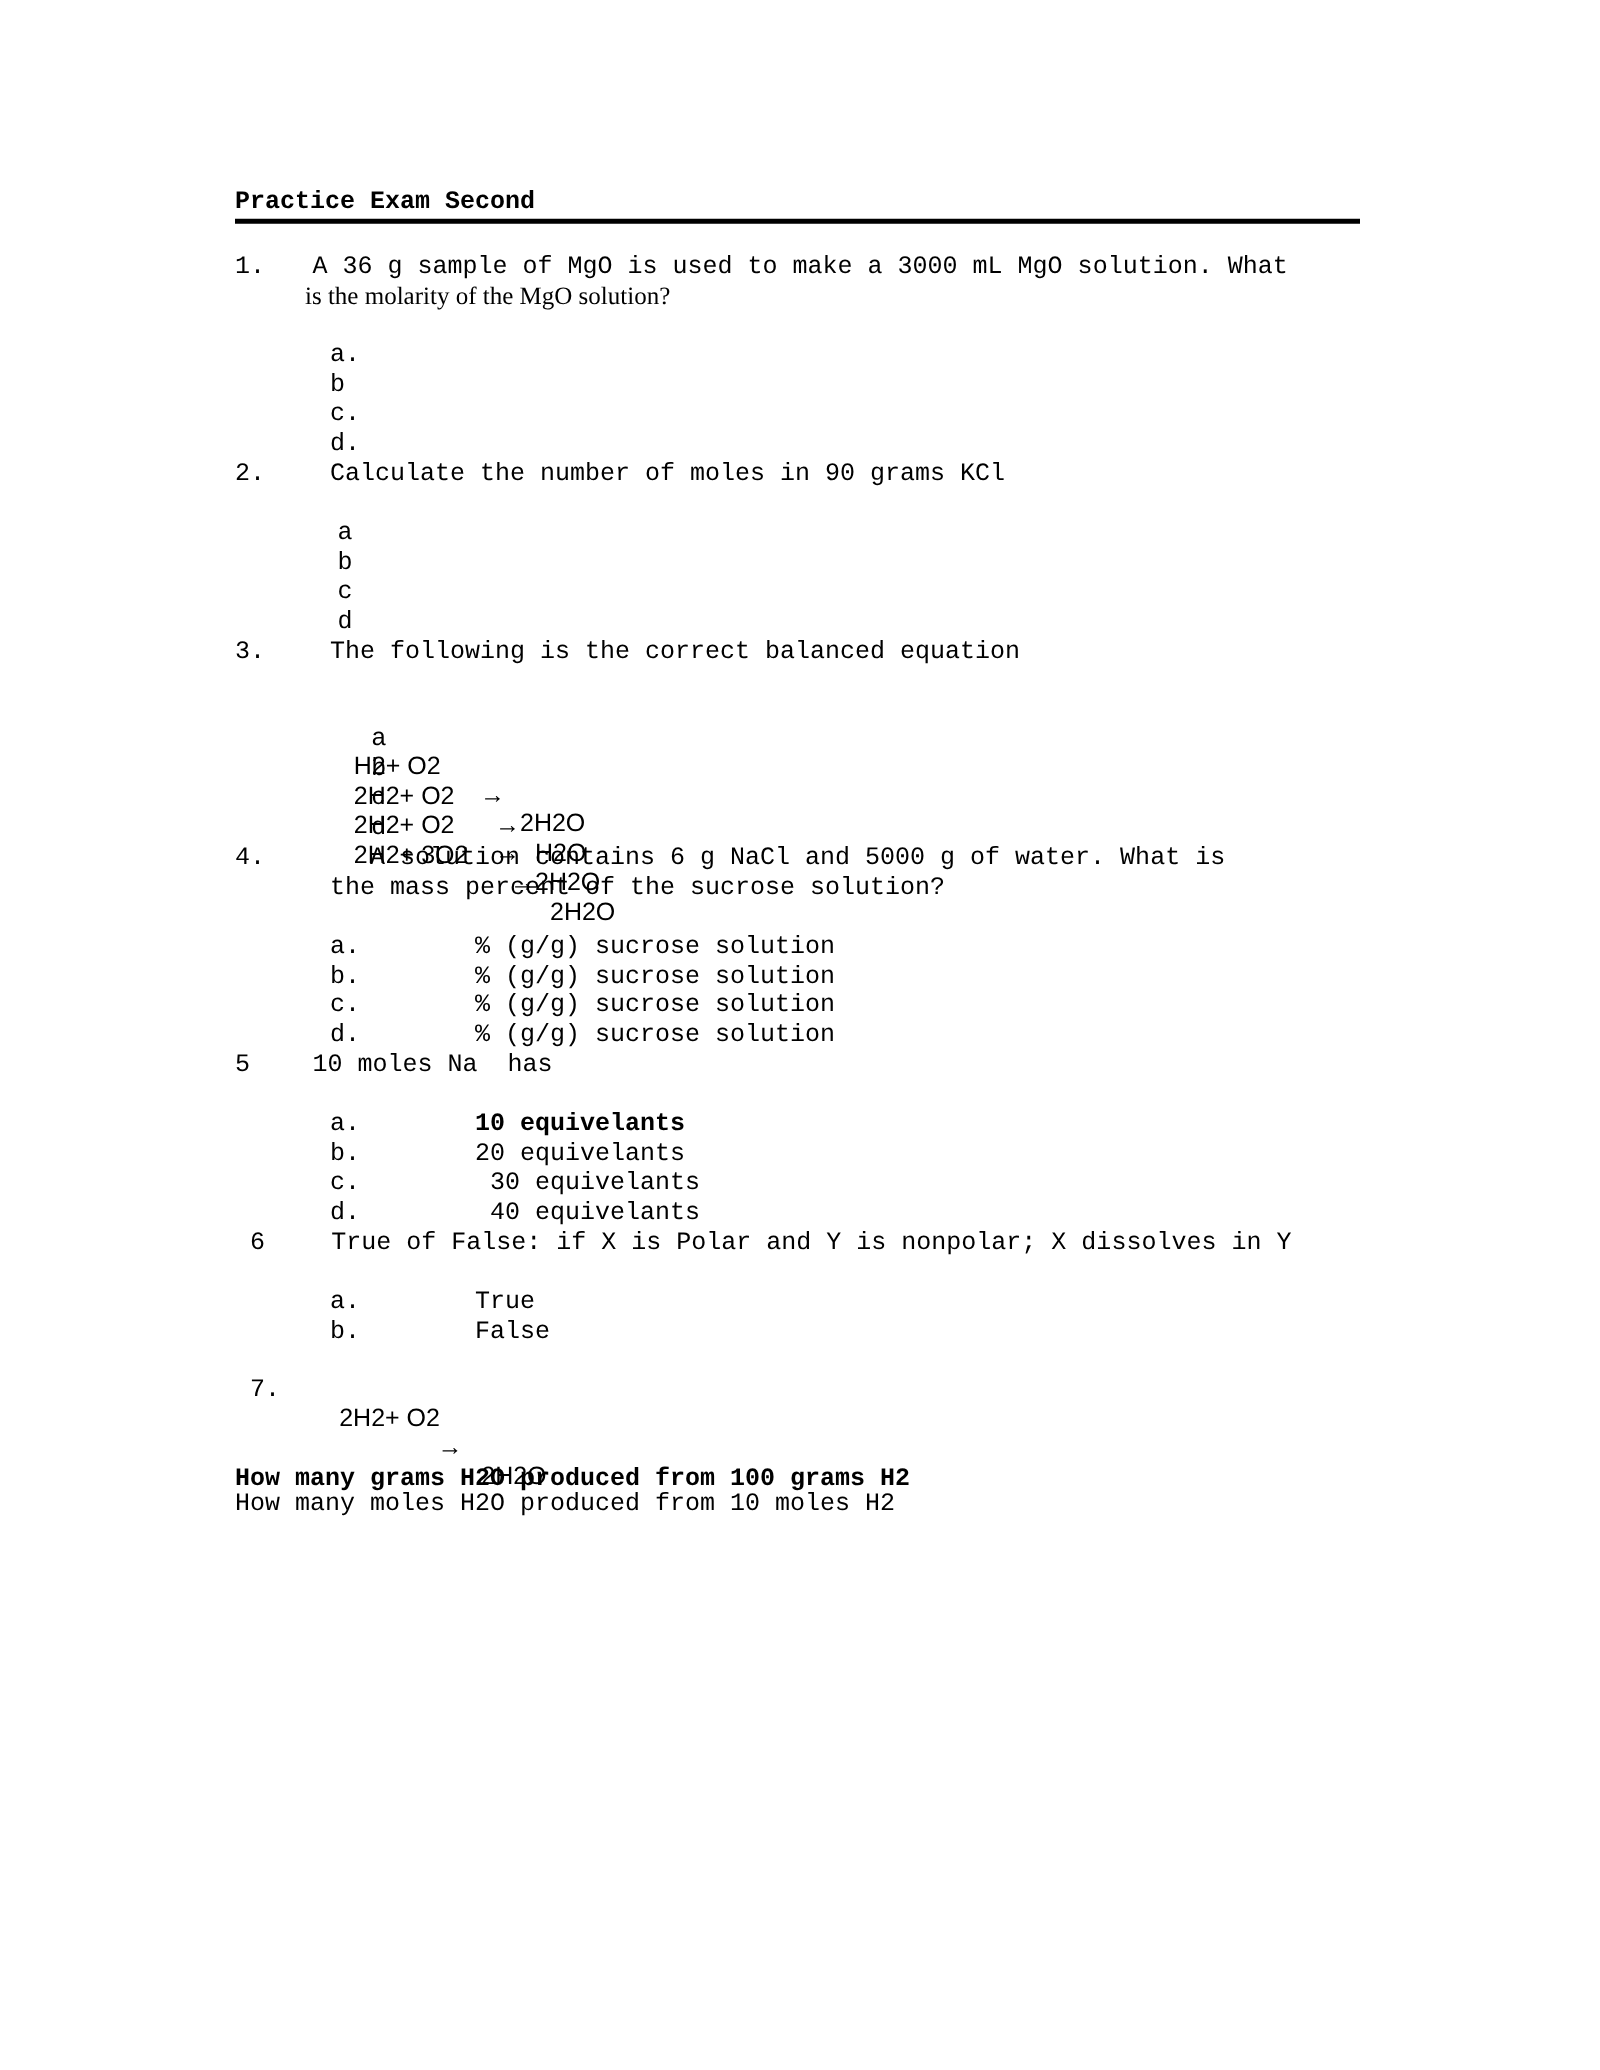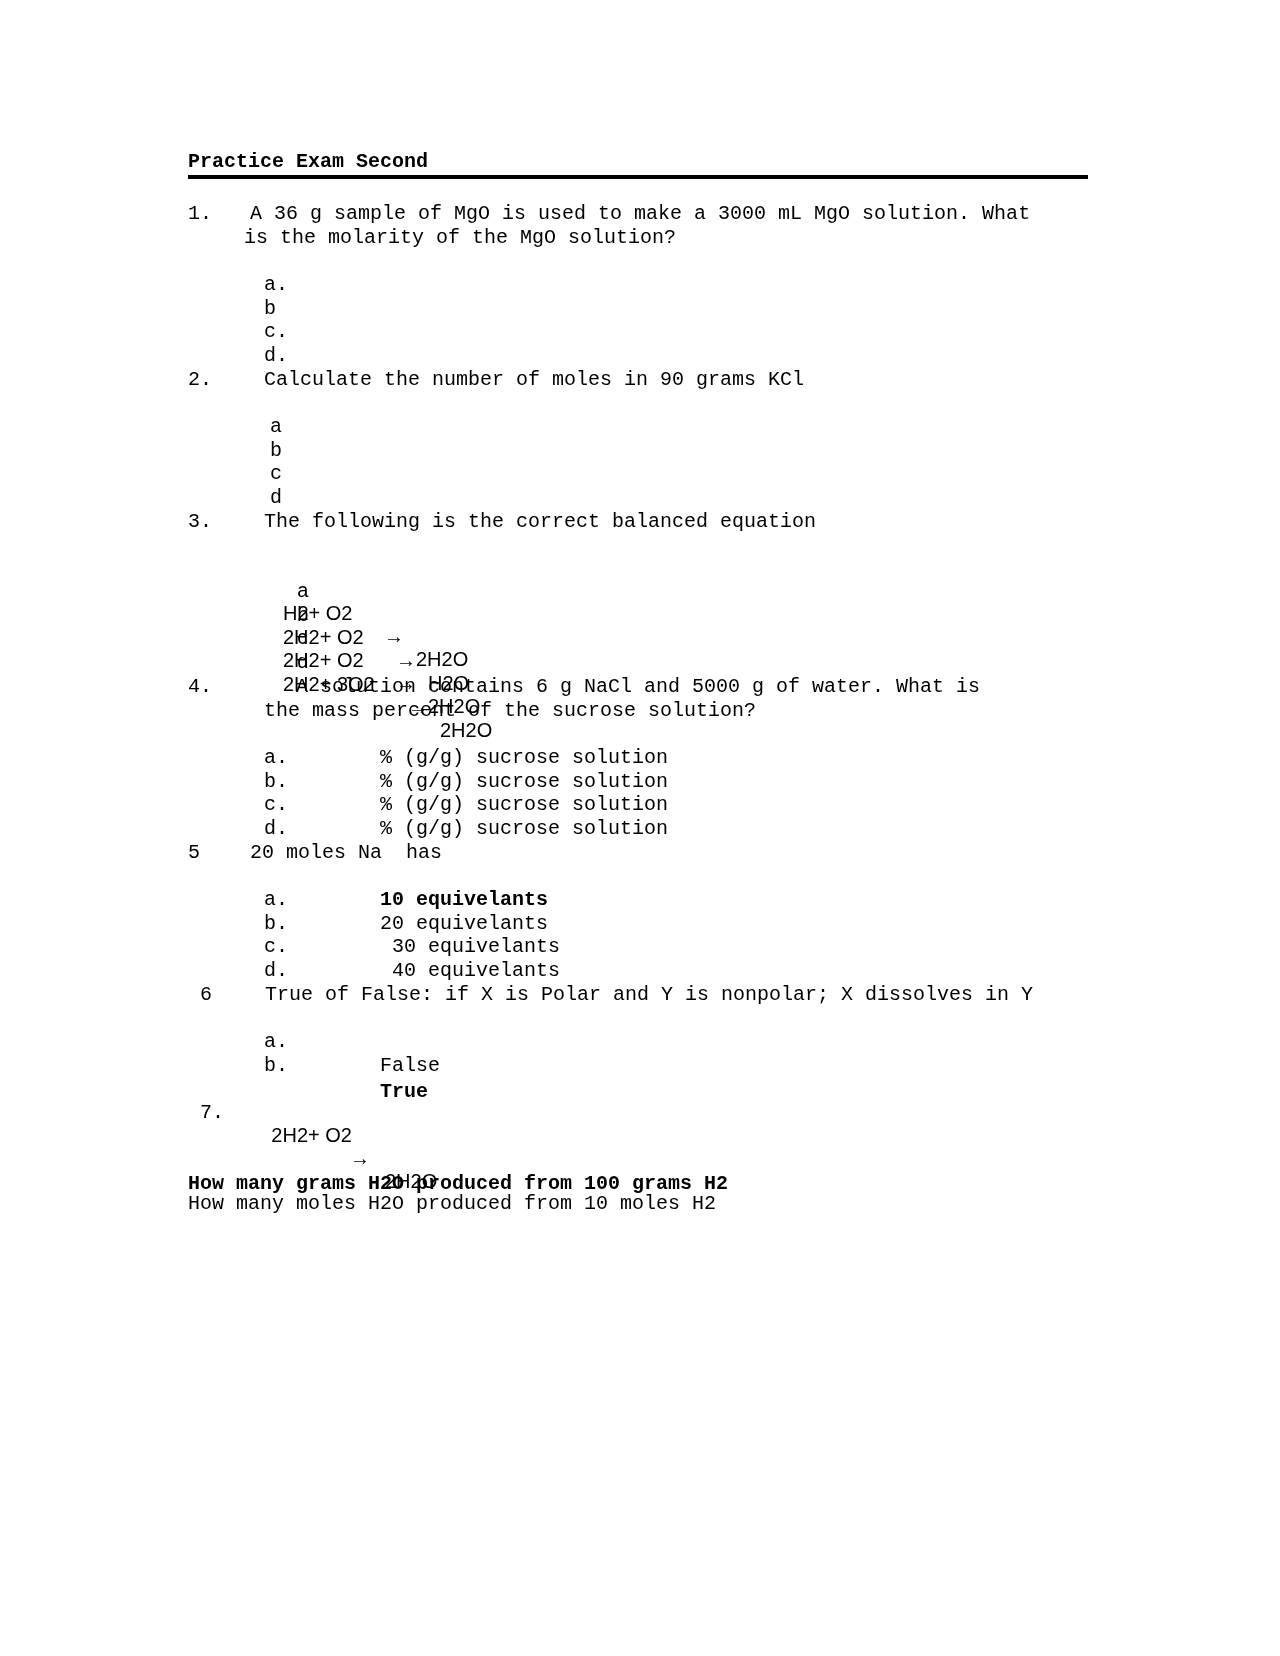--- a/index.html
+++ b/index.html
@@ -15,21 +15,21 @@
 <body>
 
 <div class="page">
 
   <div class="abs mono title">Practice Exam Second</div>
   <div class="abs rule"></div>
 
   <div>
     <span class="abs mono" style="left:188px;top:202px;">1.</span>
     <span class="abs mono" style="left:250px;top:202px;">A 36 g sample of MgO is used to make a 3000 mL MgO solution. What</span>
-    <span class="abs mono" style="left:244px;top:226px;">is the molarity of the MgO solution?</span>
+    <span class="abs mono" style="left:244px;top:226px;font-family:Liberation Serif, serif;">is the molarity of the MgO solution?</span>
     <span class="abs mono" style="left:264px;top:273px;">a.</span>
     <span class="abs mono" style="left:264px;top:297px;">b</span>
     <span class="abs mono" style="left:264px;top:320px;">c.</span>
     <span class="abs mono" style="left:264px;top:344px;">d.</span>
   </div>
 
   <div>
     <span class="abs mono" style="left:188px;top:368px;">2.</span>
     <span class="abs mono" style="left:264px;top:368px;">Calculate the number of moles in 90 grams KCl</span>
     <span class="abs mono" style="left:270px;top:415px;">a</span>
@@ -78,38 +78,38 @@
     <span class="abs mono" style="left:264px;top:770px;">b.</span>
     <span class="abs mono" style="left:380px;top:770px;">% (g/g) sucrose solution</span>
     <span class="abs mono" style="left:264px;top:793px;">c.</span>
     <span class="abs mono" style="left:380px;top:793px;">% (g/g) sucrose solution</span>
     <span class="abs mono" style="left:264px;top:817px;">d.</span>
     <span class="abs mono" style="left:380px;top:817px;">% (g/g) sucrose solution</span>
   </div>
 
   <div>
     <span class="abs mono" style="left:188px;top:841px;">5</span>
-    <span class="abs mono" style="left:250px;top:841px;">20 moles Na  has</span>
+    <span class="abs mono" style="left:250px;top:841px;">10 moles Na  has</span>
 
     <span class="abs mono" style="left:264px;top:888px;">a.</span>
     <span class="abs mono" style="left:380px;top:888px;font-weight:bold;">10 equivelants</span>
     <span class="abs mono" style="left:264px;top:912px;">b.</span>
     <span class="abs mono" style="left:380px;top:912px;">20 equivelants</span>
     <span class="abs mono" style="left:264px;top:935px;">c.</span>
     <span class="abs mono" style="left:392px;top:935px;">30 equivelants</span>
     <span class="abs mono" style="left:264px;top:959px;">d.</span>
     <span class="abs mono" style="left:392px;top:959px;text-align:center;">40 equivelants</span>
   </div>
 
   <div>
     <span class="abs mono" style="left:200px;top:983px;">6</span>
     <span class="abs mono" style="left:265px;top:983px;text-align:center;">True of False: if X is Polar and Y is nonpolar; X dissolves in Y</span>
 
     <span class="abs mono" style="left:264px;top:1030px;">a.</span>
-    <span class="abs mono" style="left:380px;top:1080px;font-weight:bold;">True</span>
+    <span class="abs mono" style="left:380px;top:1030px;">True</span>
     <span class="abs mono" style="left:264px;top:1054px;">b.</span>
     <span class="abs mono" style="left:380px;top:1054px;">False</span>
   </div>
 
   <div>
     <span class="abs mono" style="left:200px;top:1101px;">7.</span>
     <div class="abs sans" style="left:238px;top:1101px;">
       <span>2H2+ O2</span>
       <span style="position:absolute;left:112px;">→</span>
       <span style="position:absolute;left:147px;">2H2O</span>

